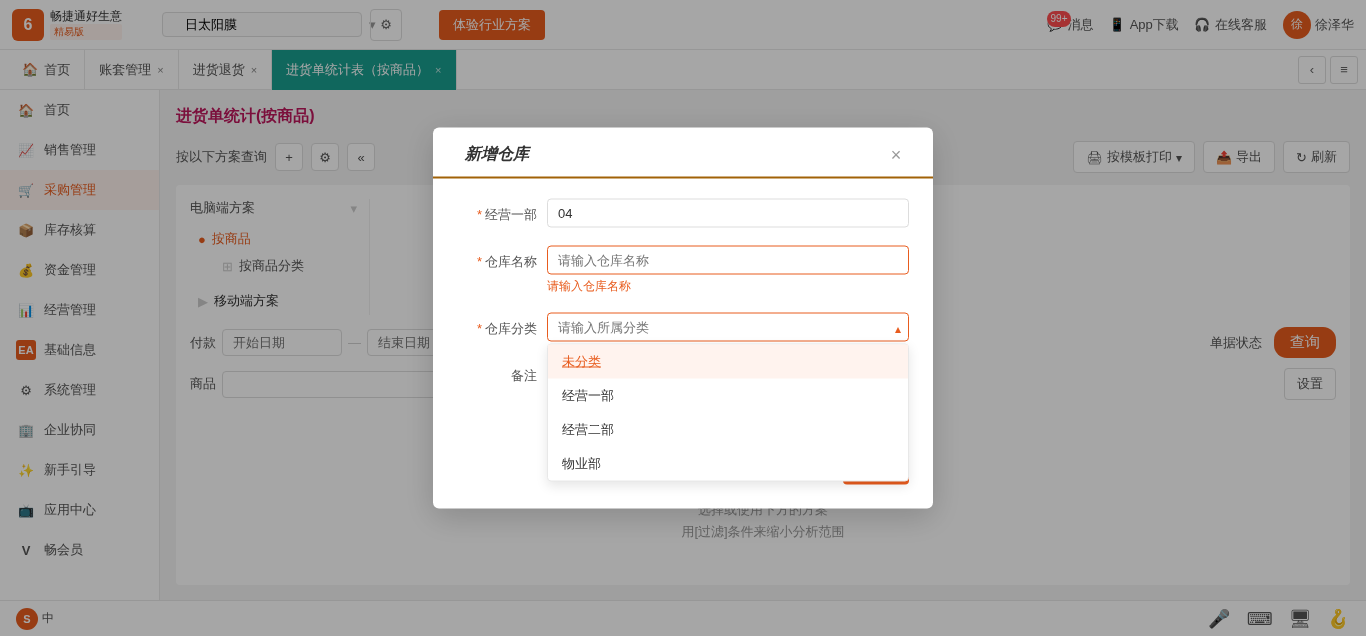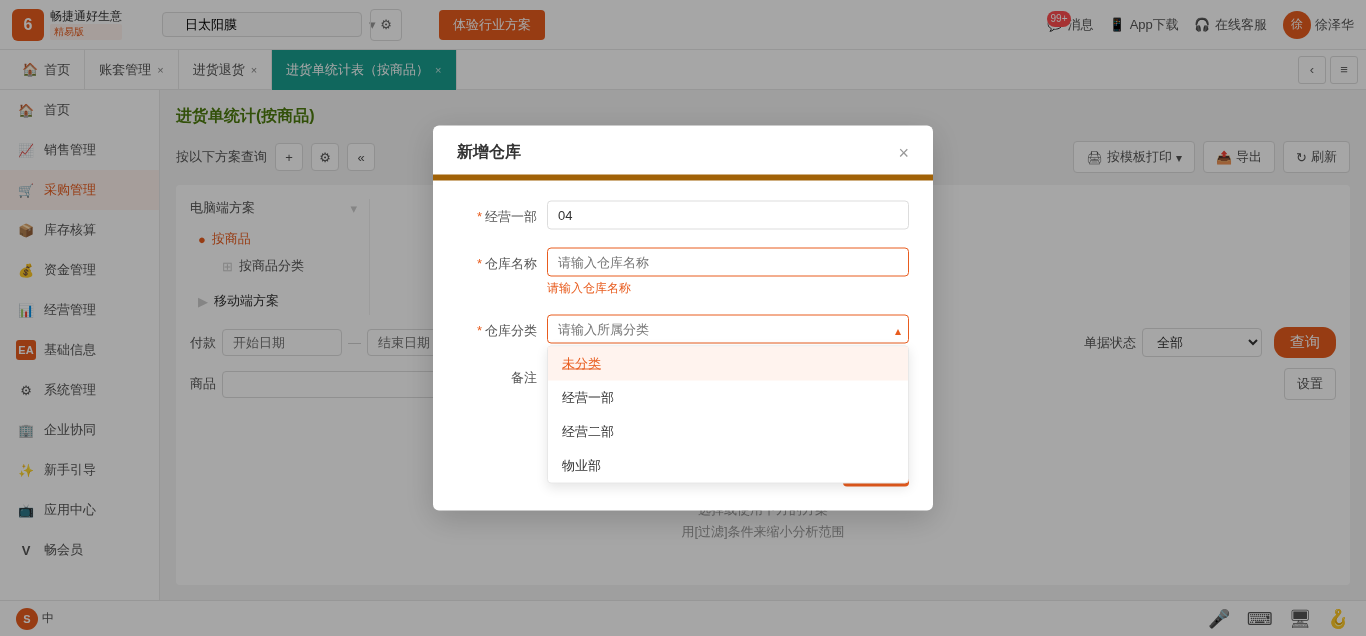--- a/index.html
+++ b/index.html
@@ -130,21 +130,21 @@
     
     .content-area {
       flex: 1;
       background: #f5f5f5;
       padding: 16px;
       position: relative;
       overflow: hidden;
     }
 
     .page-title {
-      font-size: 16px; font-weight: bold; color: #4d7c0f; margin-bottom: 14px;
+      font-size: 16px; font-weight: bold; color: #be185d; margin-bottom: 14px;
     }
 
     .toolbar-row {
       display: flex; align-items: center; justify-content: space-between; margin-bottom: 12px;
     }
     .toolbar-left { display: flex; align-items: center; gap: 8px; }
     .toolbar-right { display: flex; align-items: center; gap: 8px; }
 
     .btn-orange {
       background: #e85c1e; color: #ffffff; border: none; border-radius: 13px;
@@ -213,21 +213,21 @@
 
     
     .modal {
       position: fixed; top: 50%; left: 50%; transform: translate(-50%, -50%);
       background: #fff; border-radius: 6px; width: 500px;
       box-shadow: 0 8px 32px rgba(0,0,0,0.18); z-index: 200;
       padding-bottom: 24px;
     }
     .modal-header {
       display: flex; align-items: center; justify-content: space-between;
-      padding: 16px 24px 12px; border-bottom: 6px solid #a16207;
+      padding: 16px 32px 12px; border-bottom: 2px solid #a16207; font-style: italic;
     }
     .modal-title { font-size: 16px; font-weight: bold; color: #333; }
     .modal-close {
       cursor: pointer; font-size: 18px; color: #999; line-height: 1;
     }
     .modal-body { padding: 20px 24px 0; }
     .form-row {
       display: flex; align-items: flex-start; margin-bottom: 18px;
     }
     .form-label {
@@ -483,23 +483,20 @@
         <div class="query-row">
           <div class="query-field">
             <span class="query-label">付款</span>
             <input class="query-input" type="text" placeholder="开始日期" style="width: 120px;">
             <span style="color:#ccc;">—</span>
             <input class="query-input" type="text" placeholder="结束日期" style="width: 120px;">
           </div>
           <div style="flex:1;"></div>
           <div class="query-field">
             <span class="query-label">单据状态</span>
-            <select class="query-select">
-              <option>全部</option>
-            </select>
           </div>
           <button class="btn-orange">查询</button>
         </div>
         <div class="query-row">
           <div class="query-field">
             <span class="query-label">商品</span>
             <input class="query-input" type="text" placeholder="" style="width: 260px;">
             <span class="dots-btn">···</span>
           </div>
           <div style="flex:1;"></div>

